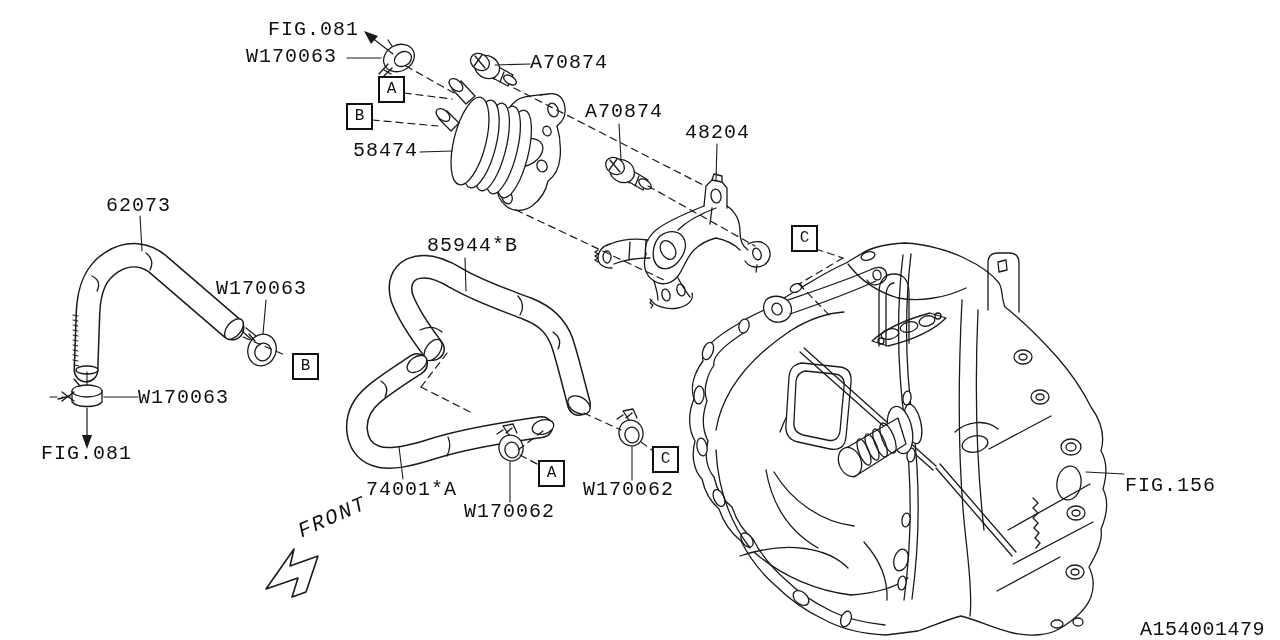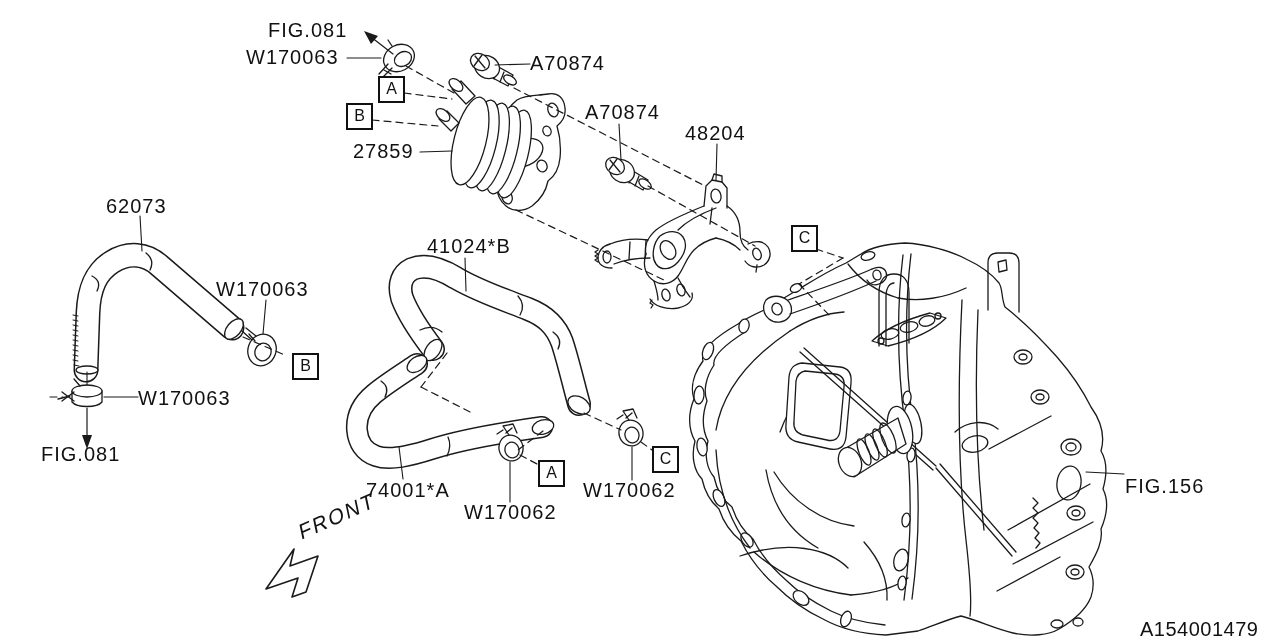--- a/index.html
+++ b/index.html
@@ -1,17 +1,17 @@
 <!DOCTYPE html>
 <html><head>
 <meta charset="utf-8">
 <style>
   html,body{margin:0;padding:0;background:#fff;}
   #stage{position:relative;width:1280px;height:640px;background:#fff;overflow:hidden;
-         font-family:Liberation Sans, sans-serif;}
+         font-family:Liberation Mono, monospace;}
   #art{position:absolute;left:0;top:0;}
   .lbl{position:absolute;font-size:20px;letter-spacing:1px;color:#111;white-space:nowrap;line-height:1;}
   .callout{position:absolute;width:23px;height:23px;border:2px solid #111;color:#111;
            font-size:16px;line-height:22px;text-align:center;background:#fff;}
   .front-label{position:absolute;left:297px;top:521px;font-size:21px;letter-spacing:2px;color:#111;
            transform:rotate(-24deg) skewX(-12deg);transform-origin:left top;}
   .diagram-id{position:absolute;left:1140px;top:618px;font-size:20px;letter-spacing:0.5px;color:#111;}
 </style>
 </head>
 <body>
@@ -343,25 +343,25 @@
 
     <g>
       <path d="M266,589 L294,549 L290,566 L318,556 L306,592 L292,597 L298,578 Z" fill="#fff" stroke-width="1.6"></path>
     </g>
   </g>
 </svg>
 
 <div class="lbl" style="left:268px;top:20px">FIG.081</div>
 <div class="lbl" style="left:246px;top:47px">W170063</div>
 <div class="lbl" style="left:530px;top:53px">A70874</div>
-<div class="lbl" style="left:353px;top:141px">27859</div>
+<div class="lbl" style="left:353px;top:141px">58474</div>
 <div class="lbl" style="left:585px;top:102px">A70874</div>
 <div class="lbl" style="left:685px;top:123px">48204</div>
 <div class="lbl" style="left:106px;top:196px">62073</div>
-<div class="lbl" style="left:427px;top:236px">41024*B</div>
+<div class="lbl" style="left:427px;top:236px">85944*B</div>
 <div class="lbl" style="left:216px;top:279px">W170063</div>
 <div class="lbl" style="left:138px;top:388px">W170063</div>
 <div class="lbl" style="left:41px;top:444px">FIG.081</div>
 <div class="lbl" style="left:366px;top:480px">74001*A</div>
 <div class="lbl" style="left:464px;top:502px">W170062</div>
 <div class="lbl" style="left:583px;top:480px">W170062</div>
 <div class="lbl" style="left:1125px;top:476px">FIG.156</div>
 
 <div class="callout" style="left:378px;top:76px">A</div>
 <div class="callout" style="left:346px;top:103px">B</div>

